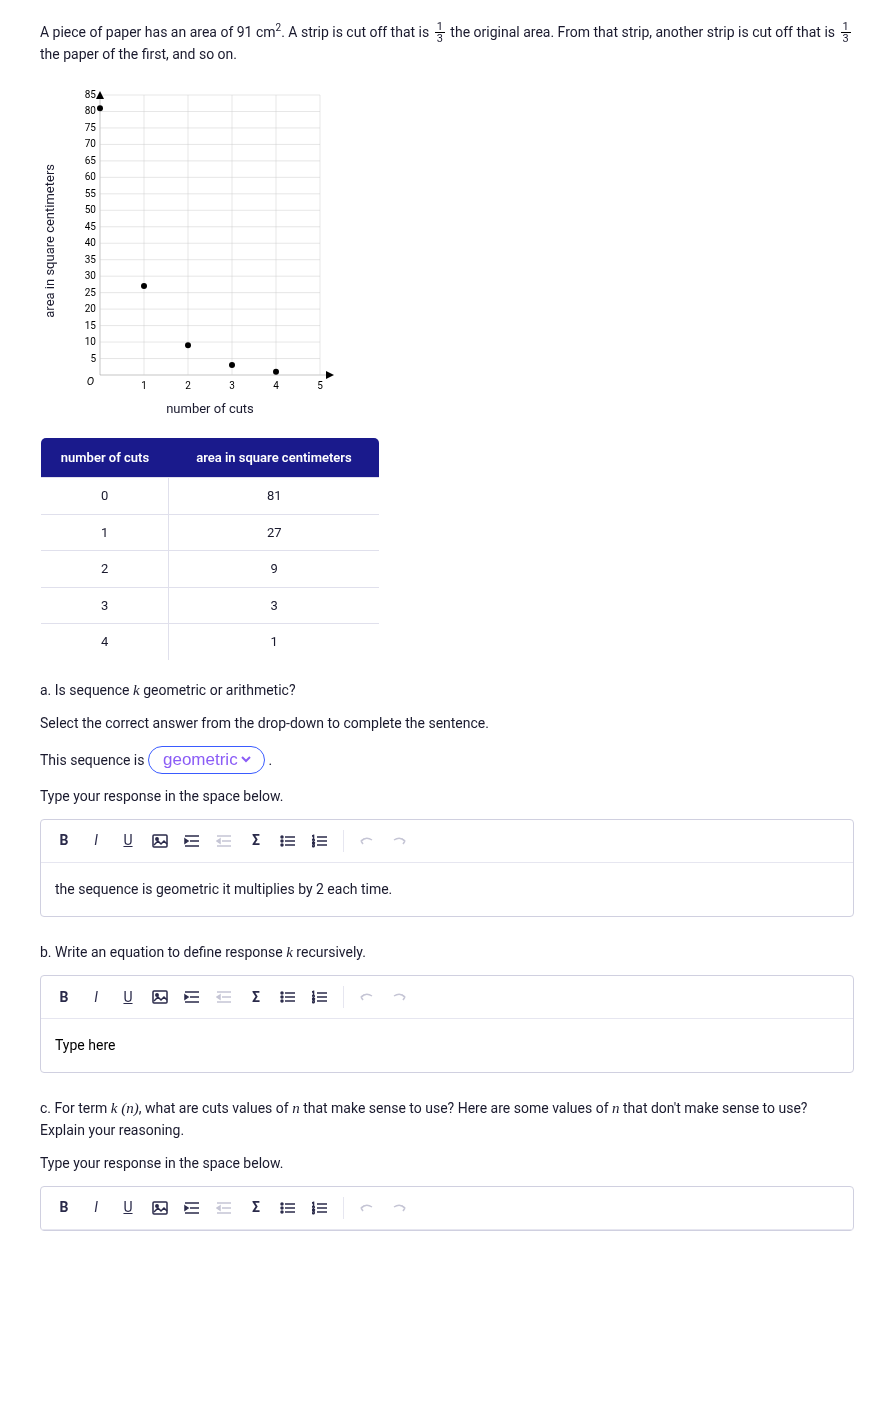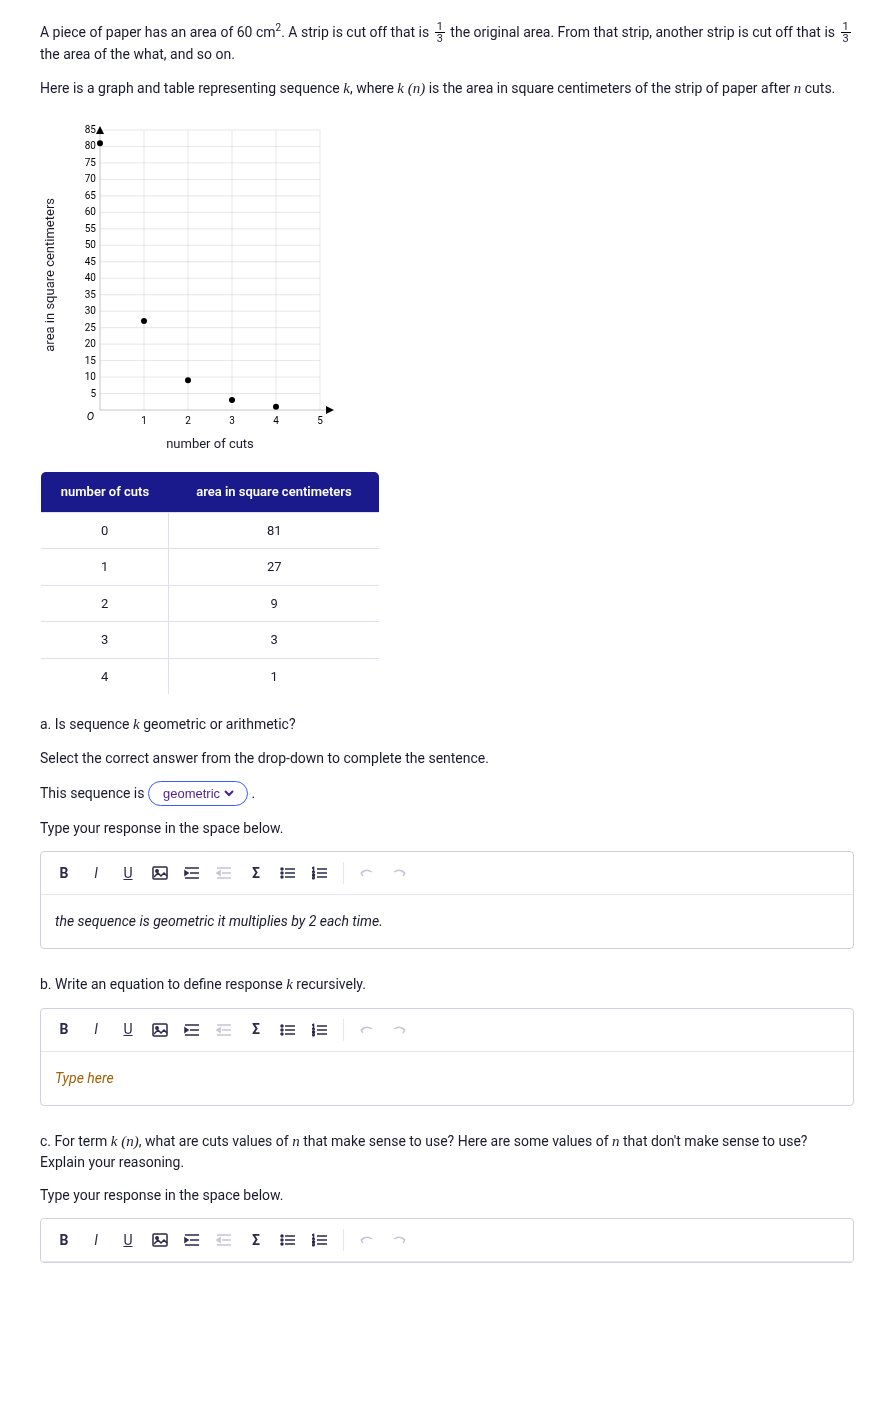--- a/index.html
+++ b/index.html
@@ -64,22 +64,22 @@
     display:inline-block;
     border:1px solid #3a5bff;
     border-radius: 14px;
     padding: 2px 10px;
     color:#3a5bff;
     font-size:13px;
   }
   .select-wrap select {
     border:none;
     background:transparent;
-    color:#4c1d95;
-    font-size:13px;
+    color:#8b5cf6;
+    font-size:17px;
     outline:none;
   }
   .editor {
     border:1px solid #d0d0e0;
     border-radius:4px;
     margin: 12px 0 24px 0;
   }
   .toolbar {
     display:flex;
     align-items:center;
@@ -102,35 +102,31 @@
     width:1px;
     height:22px;
     background:#e6e6f0;
     margin: 0 6px;
   }
   .toolbar .tb-btn.disabled { color:#c5c5d5; }
   .editor-body {
     padding: 16px 14px;
     min-height: 50px;
     font-size:14px;
-    font-style:italic;
-  }
-  .editor-body.placeholder { color:#a16207; }
+  }
+  .editor-body.placeholder { color:#000000; }
   sup { font-size: 10px; }
 </style>
 </head>
 <body>
 
 <div class="intro">
   <p>
-    <span>A piece of paper has an area of 60 cm</span><sup>2</sup><span>. A strip is cut off that is </span><span class="frac"><span class="num">1</span><span class="den">3</span></span><span> the original area. From that strip, another strip is cut off that is </span><span class="frac"><span class="num">1</span><span class="den">3</span></span>
-    <span>the area of the what, and so on.</span>
-  </p>
-  <p>
-    <span>Here is a graph and table representing sequence </span><span class="mathvar">k</span><span>, where </span><span class="mathvar">k (n)</span><span> is the area in square centimeters of the strip of paper after </span><span class="mathvar">n</span><span> cuts.</span>
+    <span>A piece of paper has an area of 91 cm</span><sup>2</sup><span>. A strip is cut off that is </span><span class="frac"><span class="num">1</span><span class="den">3</span></span><span> the original area. From that strip, another strip is cut off that is </span><span class="frac"><span class="num">1</span><span class="den">3</span></span>
+    <span>the paper of the first, and so on.</span>
   </p>
 </div>
 
 <div class="graph-wrap">
   <div class="graph-row">
     <span class="axis-label-y">area in square centimeters</span>
     <svg class="graph" width="290" height="310">
       <g transform="translate(40,10)">
 
         <g stroke="#888" stroke-width="0.5">

